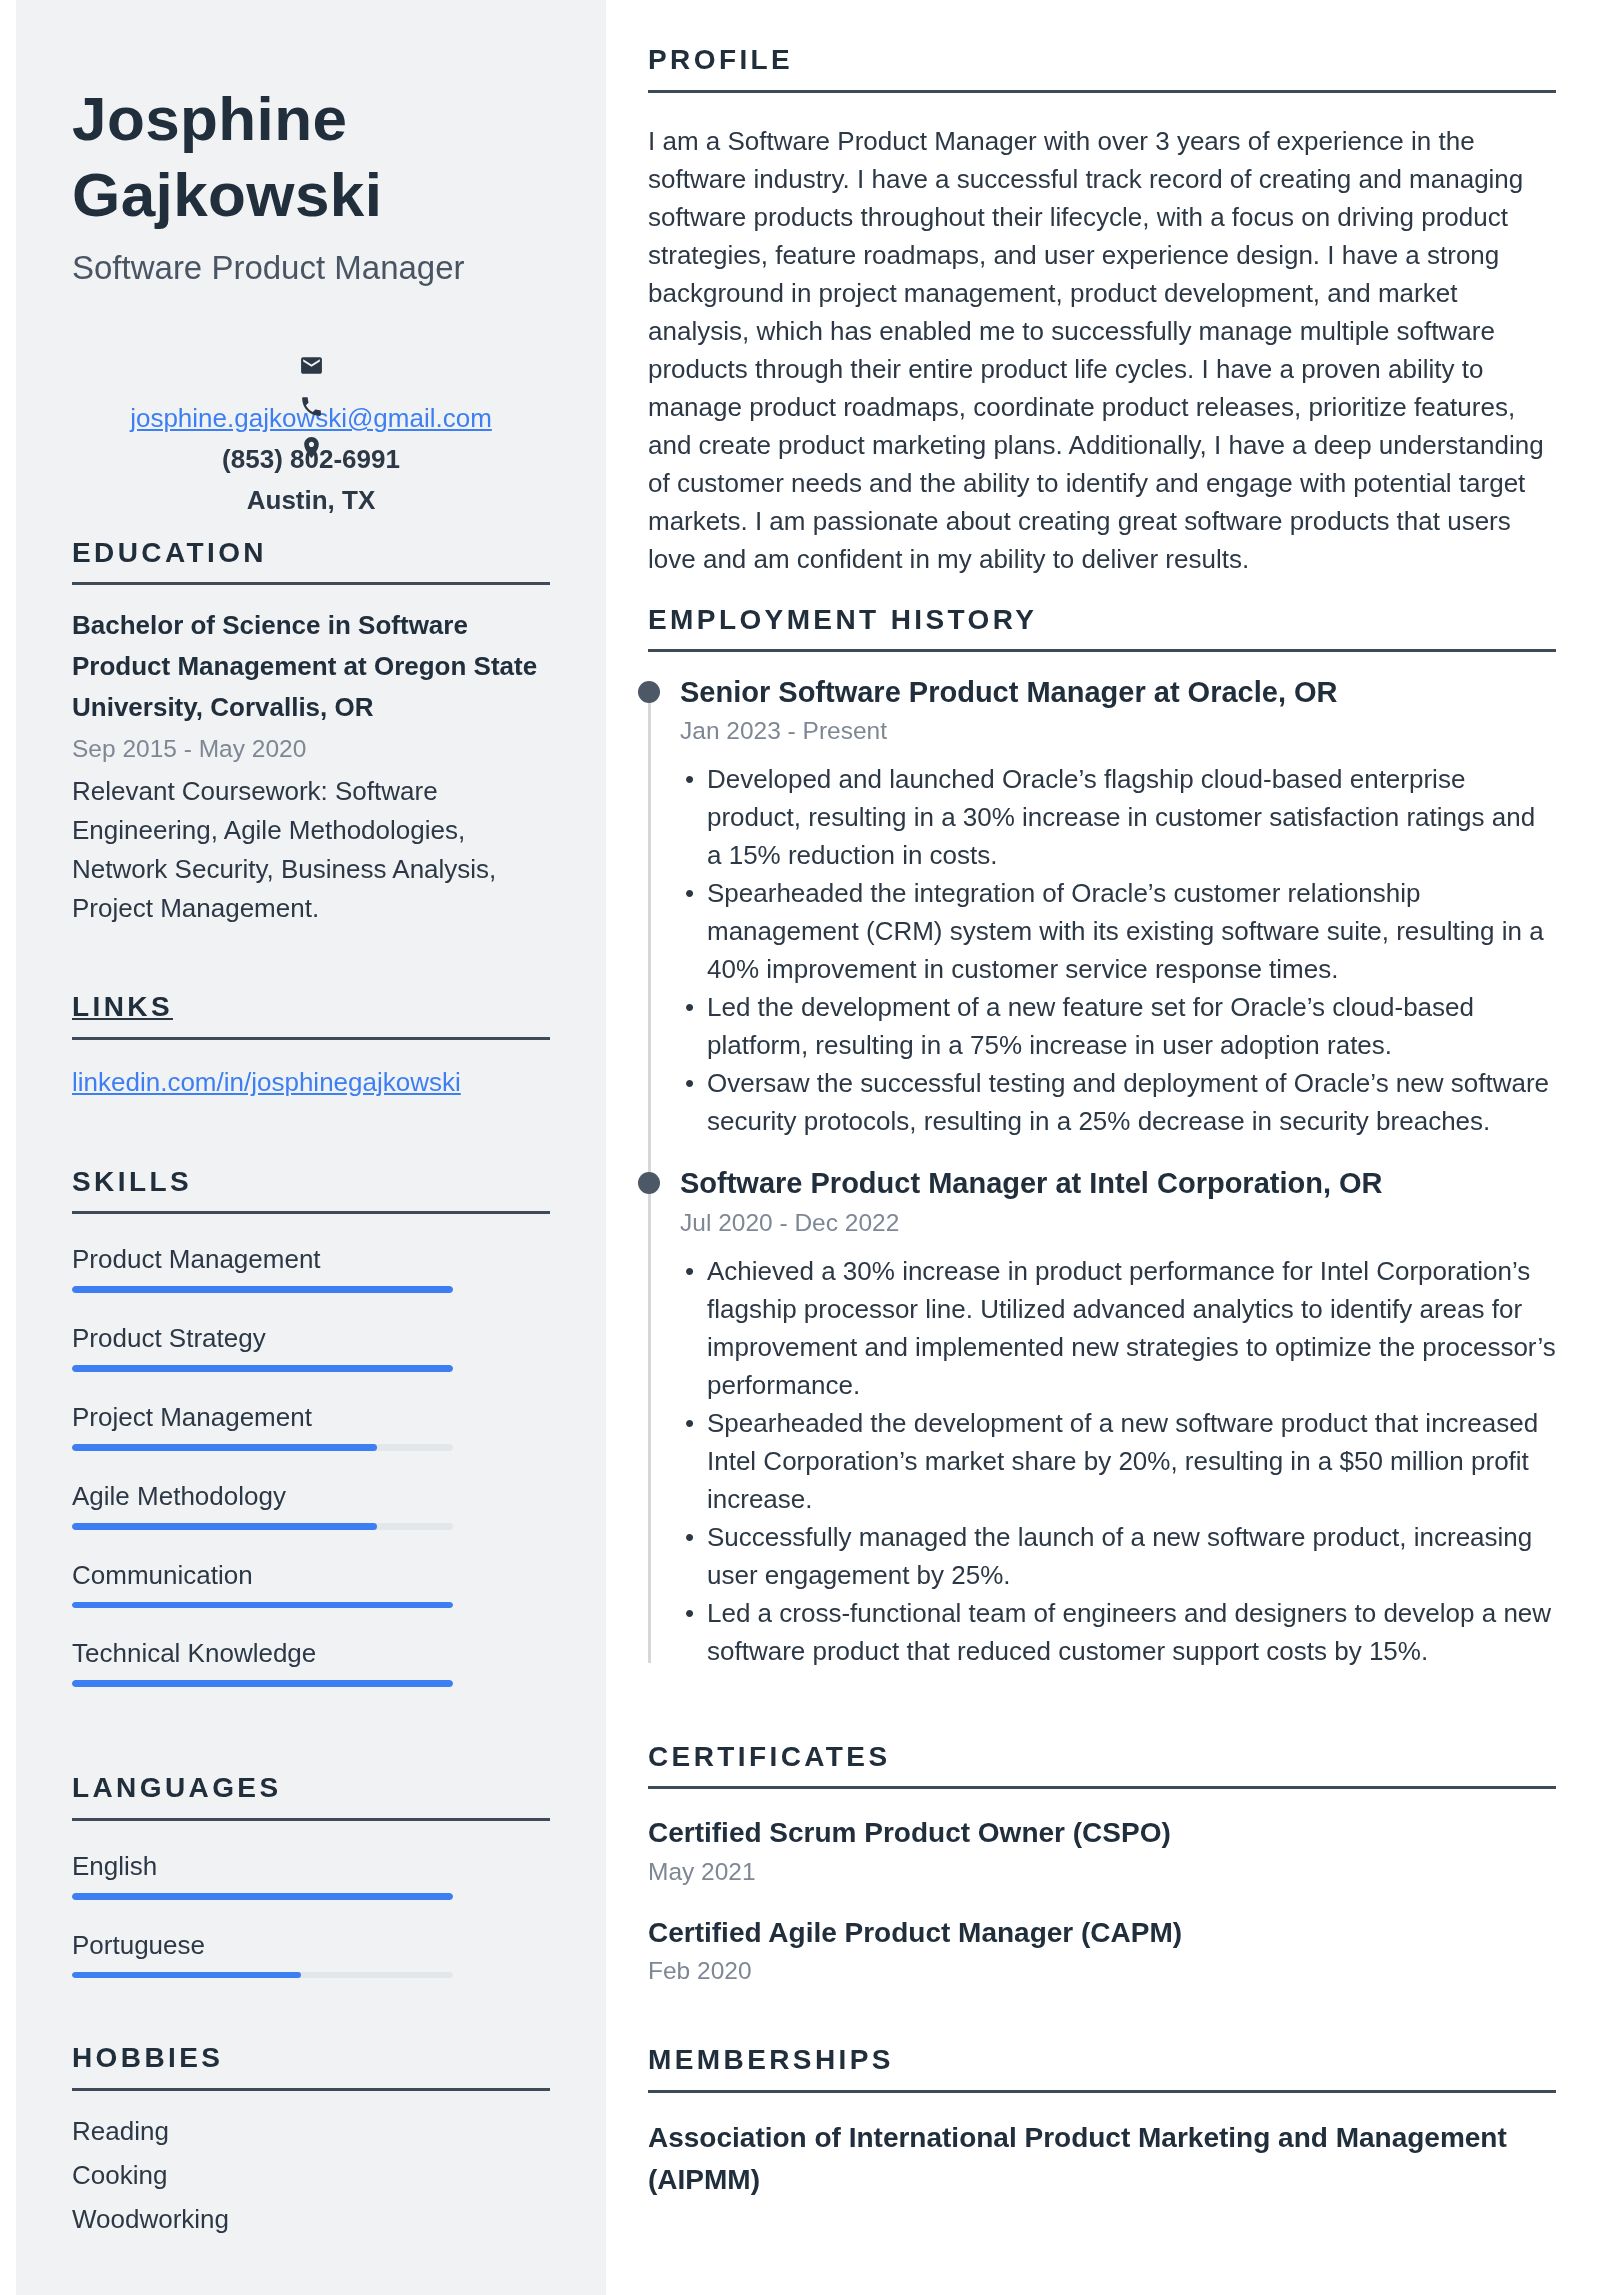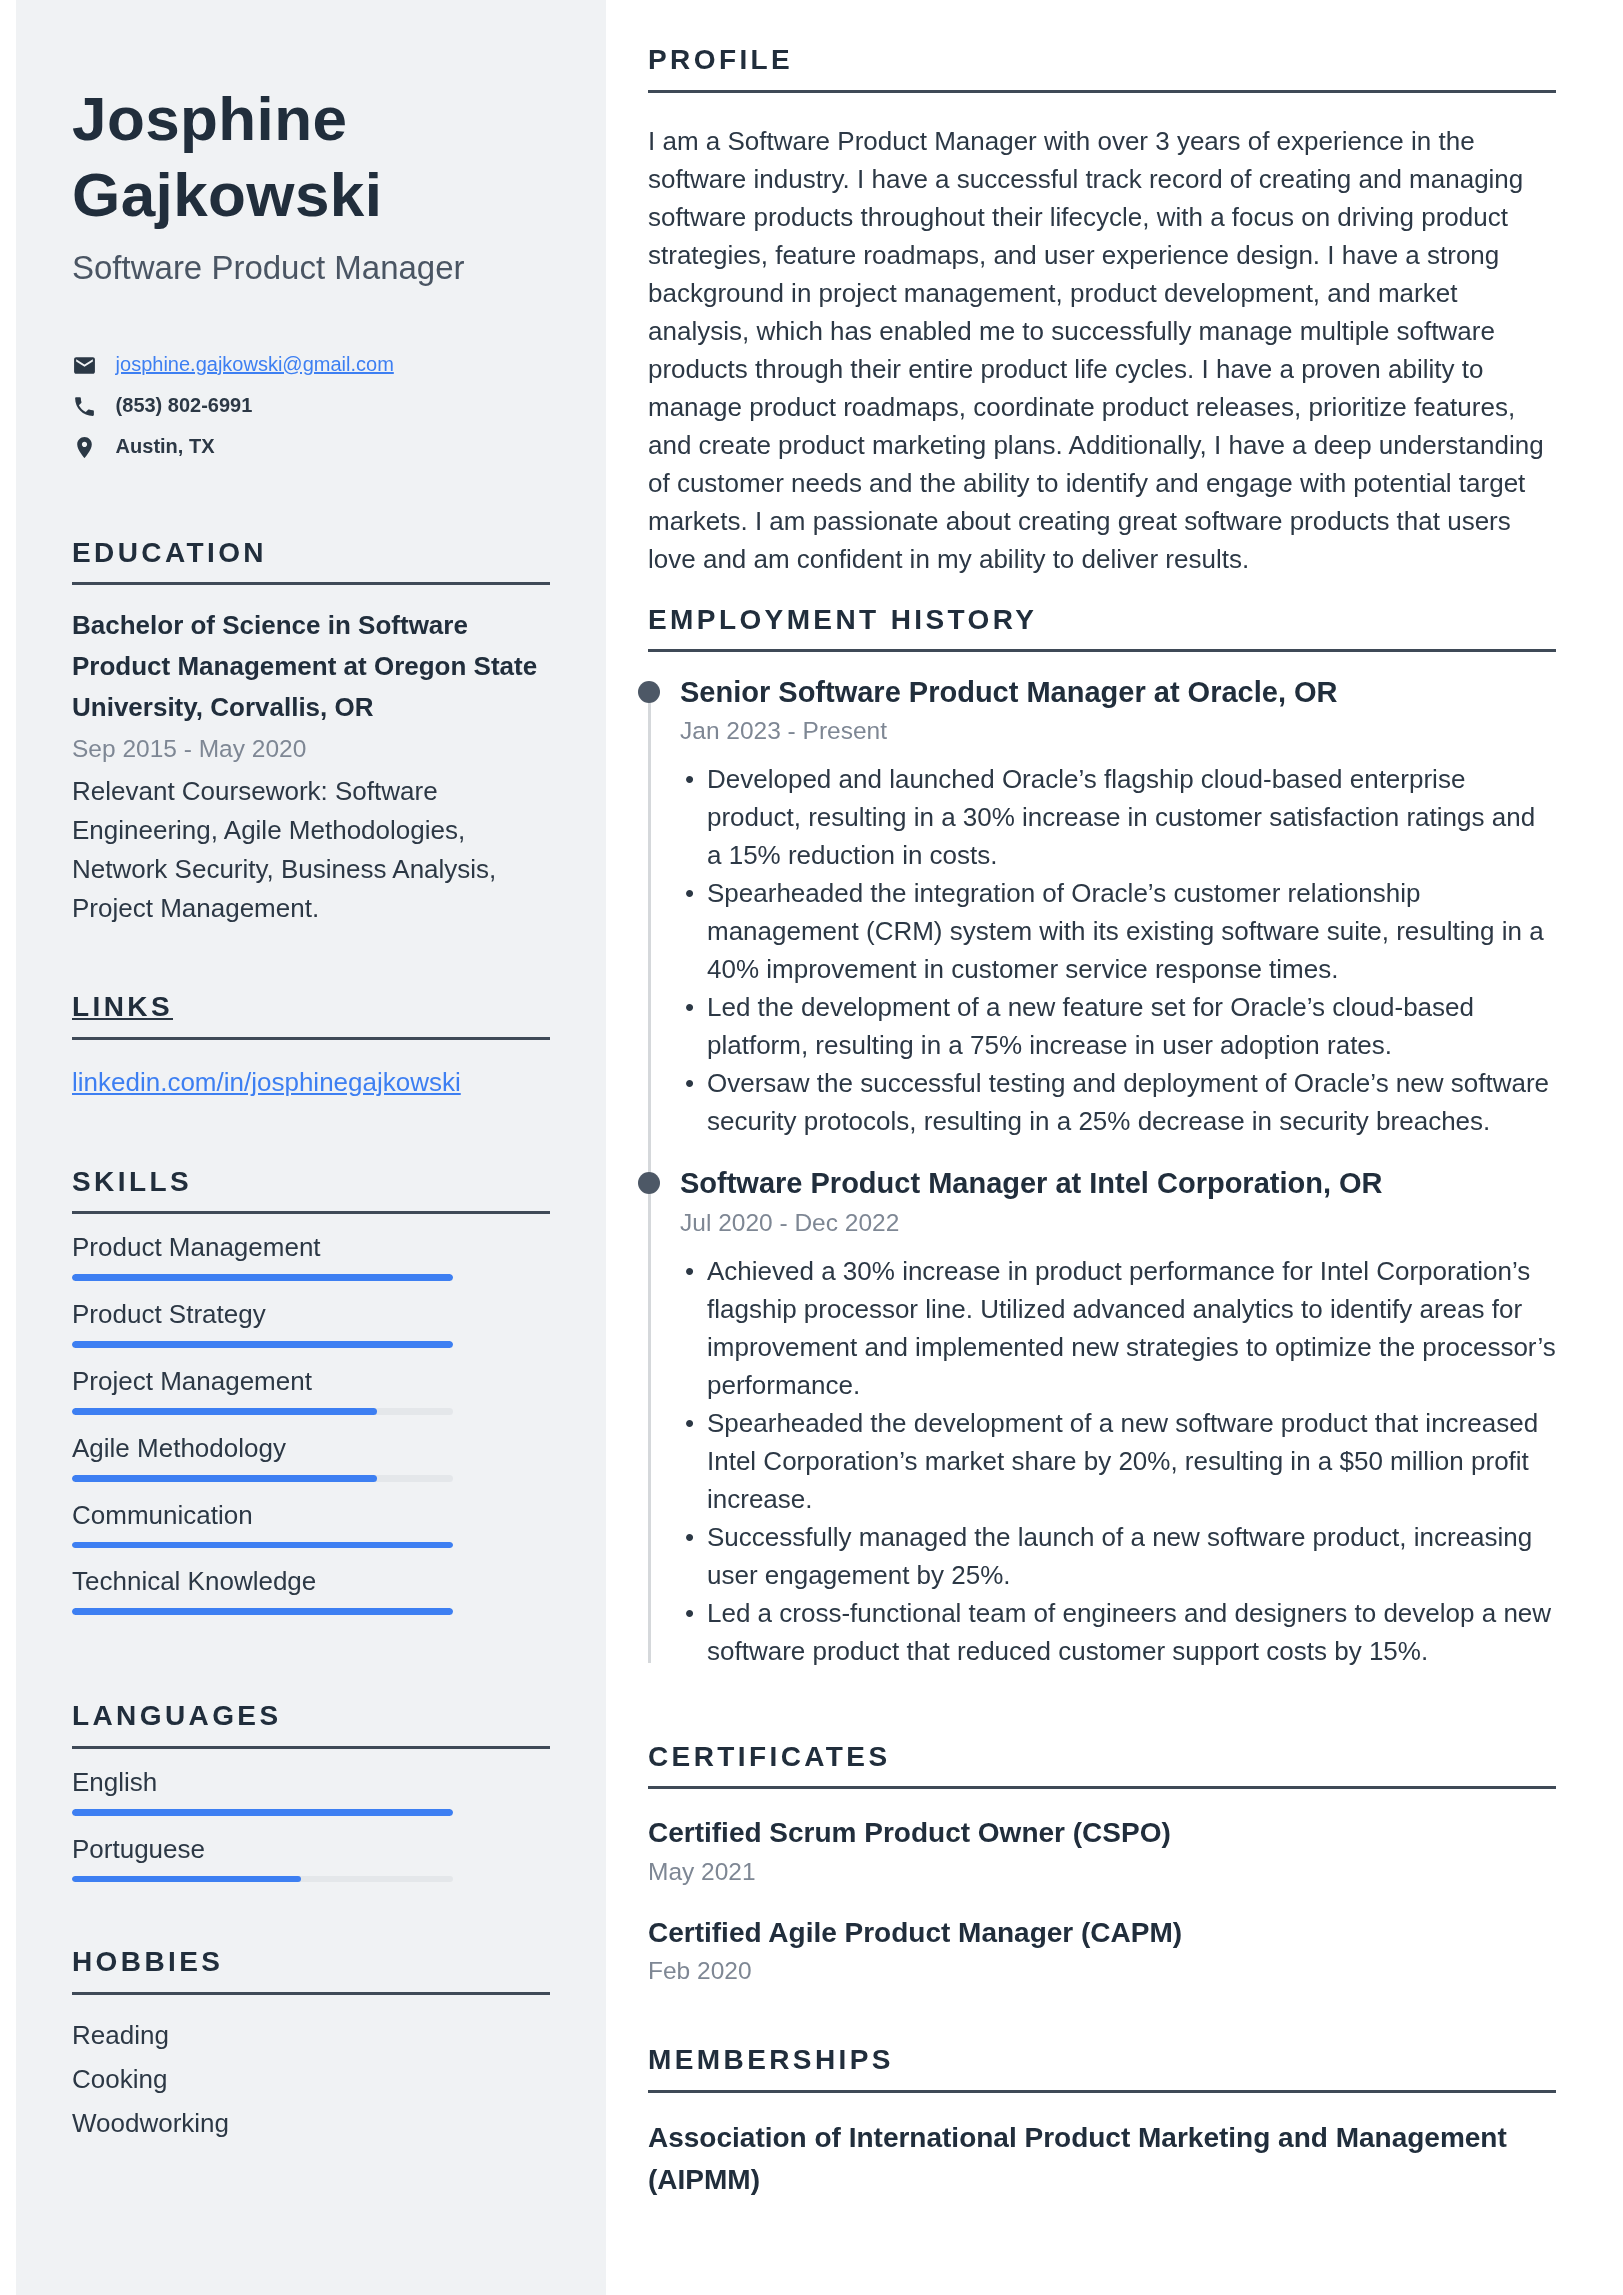--- a/index.html
+++ b/index.html
@@ -14,37 +14,37 @@
   .sidebar {
     position:absolute; left:16px; top:0; bottom:0; width:590px;
     background:var(--sidebar-bg,#f0f2f4); padding:81px 56px 17px 56px;
   }
   .name {
     font-size:62px; line-height:1.23; font-weight:700; letter-spacing:0.4px;
     color:var(--text-dark,#1a2531);
   }
   .role { margin-top:15px; font-size:33px; color:#4a5563; }
   .contact { margin-top:66px; }
-  .contact-row { display:flex; align-items:flex-start; gap:18.6px; height:41px; font-size:20px; }
+  .contact-row { display:flex; align-items:center; gap:18.6px; height:41px; font-size:26px;flex-direction:column; }
   .contact-row svg { flex:0 0 auto; }
   .blue-link { color:var(--accent-blue,#3d7ff2); text-decoration:underline; cursor:pointer; }
   .plain { color:var(--text-body,#2c3845);font-weight:bold; }
   h2.sec {
     font-size:28px; font-weight:700; letter-spacing:3.4px;
     color:var(--text-dark,#212e3c); padding-bottom:13.5px;
     border-bottom:3.4px solid var(--underline,#3f4a57);
   }
   .sb-sec-edu { margin-top:61px; }
   .degree { margin-top:20px; font-size:26px; line-height:1.58; font-weight:700; color:var(--text-dark,#212e3c); }
   .muted-date { margin-top:3.4px; font-size:24.5px; line-height:34px; color:var(--text-muted,#7e8794); }
   .edu-details { margin-top:6.8px; font-size:26px; line-height:39px; }
   .sb-sec-links { margin-top:63px;text-decoration:underline; }
   .link-item { margin-top:27px; font-size:26px; display:inline-block; }
   .sb-sec-skills { margin-top:68px; }
-  .skill { margin-top:16px; }
+  .skill { margin-top:28px; }
   .skill-label { font-size:26px; line-height:34px; }
   .bar {
     margin-top:10px; height:6.8px; width:381px; border-radius:4.2px;
     background:var(--track,#e4e7ea); overflow:hidden;
   }
   .fill { height:100%; border-radius:4.2px; background:var(--accent-blue,#3d7ff2); }
   .sb-sec-langs { margin-top:85px; }
   .sb-sec-hobbies { margin-top:64px; }
   .hobby-list { margin-top:18.6px; list-style:none; }
   .hobby-list li { font-size:26px; line-height:44px; }

